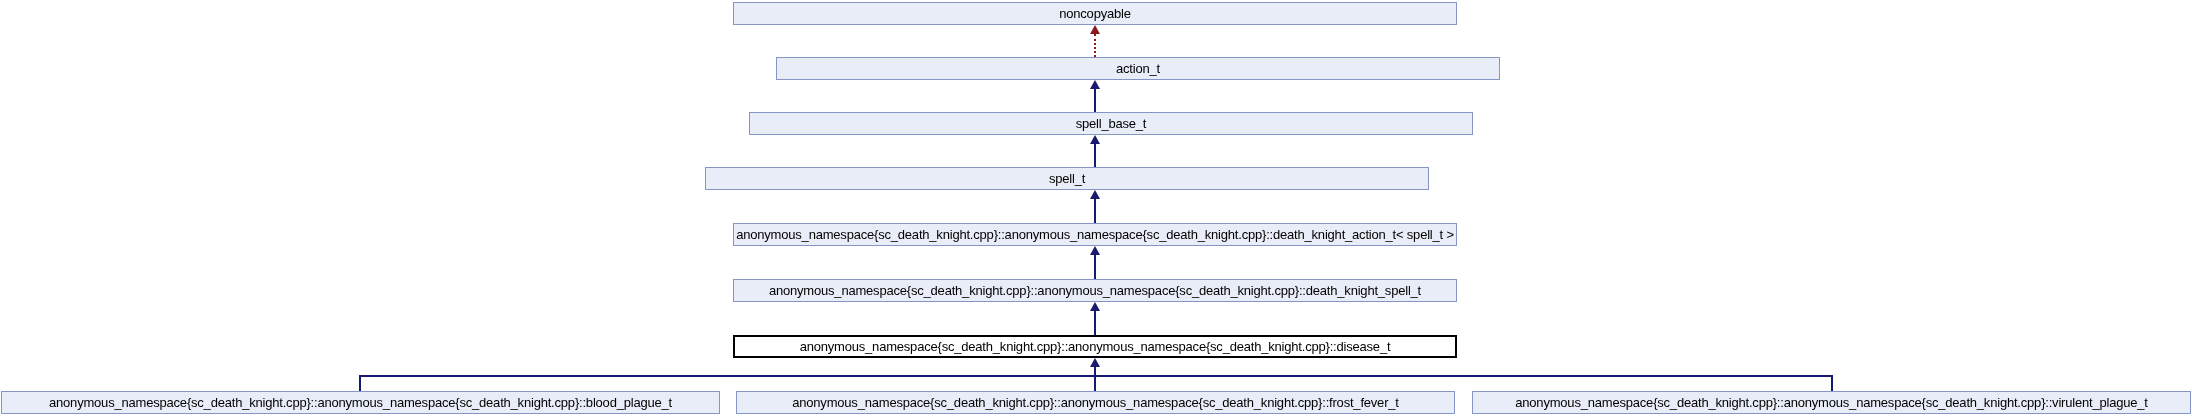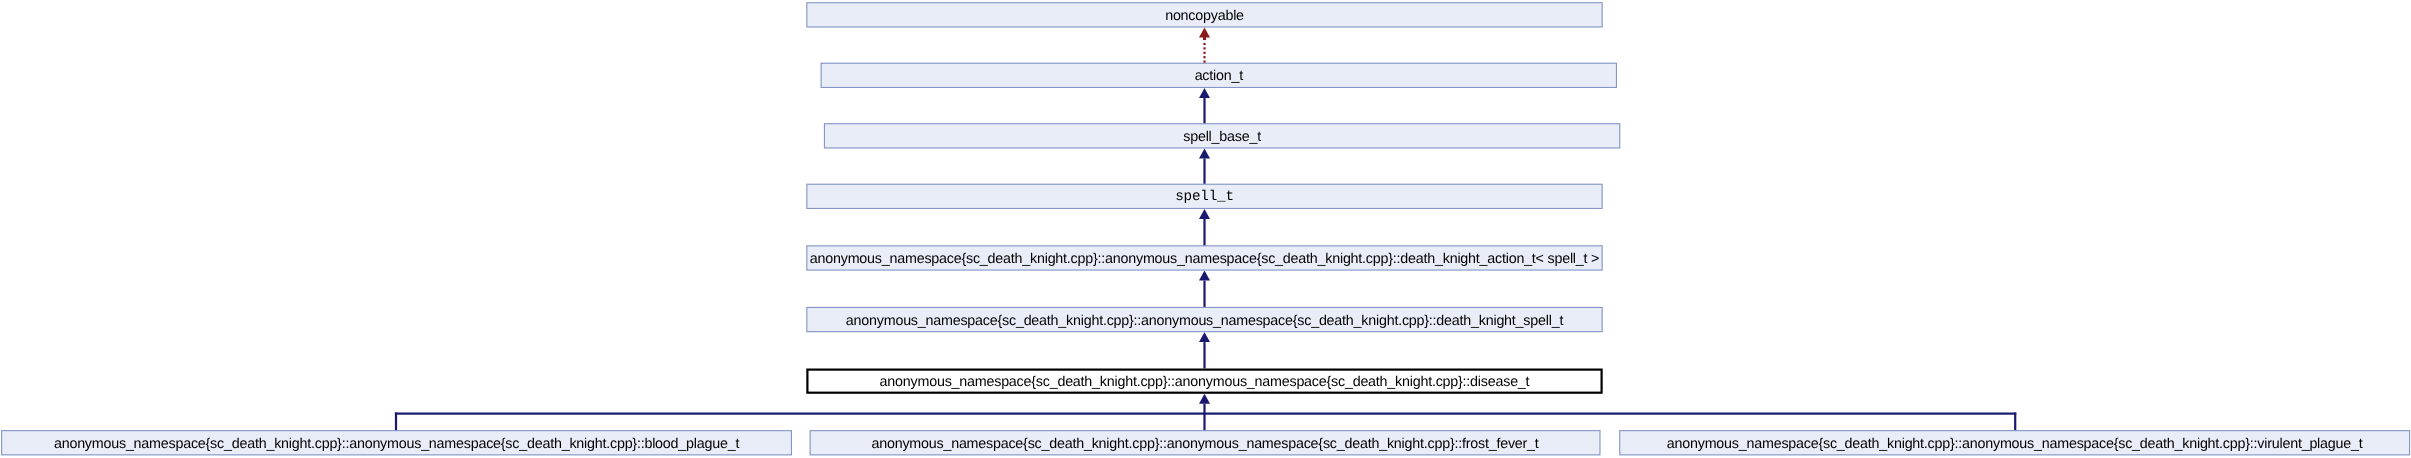--- a/index.html
+++ b/index.html
@@ -57,23 +57,23 @@
     border-bottom: 9px solid #191970;
   }
   .arrow-up.red { border-bottom-color: #8B1A1A; }
 </style>
 </head>
 <body>
 
 <div id="canvas">
 
   <div class="node" style="left:733px; top:2px;   width:724px;">noncopyable</div>
-  <div class="node" style="left:746px; top:57px;  width:724px;text-align:right;">action_t</div>
+  <div class="node" style="left:776px; top:57px;  width:724px;text-align:right;">action_t</div>
   <div class="node" style="left:733px; top:112px; width:724px;margin-left:16px;">spell_base_t</div>
-  <div class="node" style="left:733px; top:167px; width:724px;font-family:Liberation Mono, monospace;">spell_t</div>
+  <div class="node" style="left:705px; top:167px; width:724px;">spell_t</div>
   <div class="node" style="left:733px; top:223px; width:724px;">anonymous_namespace{sc_death_knight.cpp}::anonymous_namespace{sc_death_knight.cpp}::death_knight_action_t&lt; spell_t &gt;</div>
   <div class="node" style="left:733px; top:279px; width:724px;">anonymous_namespace{sc_death_knight.cpp}::anonymous_namespace{sc_death_knight.cpp}::death_knight_spell_t</div>
   <div class="node current" style="left:733px; top:335px; width:724px;">anonymous_namespace{sc_death_knight.cpp}::anonymous_namespace{sc_death_knight.cpp}::disease_t</div>
 
   <div class="node" style="left:1px;    top:391px; width:719px;">anonymous_namespace{sc_death_knight.cpp}::anonymous_namespace{sc_death_knight.cpp}::blood_plague_t</div>
   <div class="node" style="left:736px;  top:391px; width:719px;">anonymous_namespace{sc_death_knight.cpp}::anonymous_namespace{sc_death_knight.cpp}::frost_fever_t</div>
   <div class="node" style="left:1472px; top:391px; width:719px;">anonymous_namespace{sc_death_knight.cpp}::anonymous_namespace{sc_death_knight.cpp}::virulent_plague_t</div>
 
   <div class="arrow-up red" style="left:1090px; top:25px;"></div>
   <div class="vline red-dotted" style="left:1094px; top:34px; height:23px;"></div>

